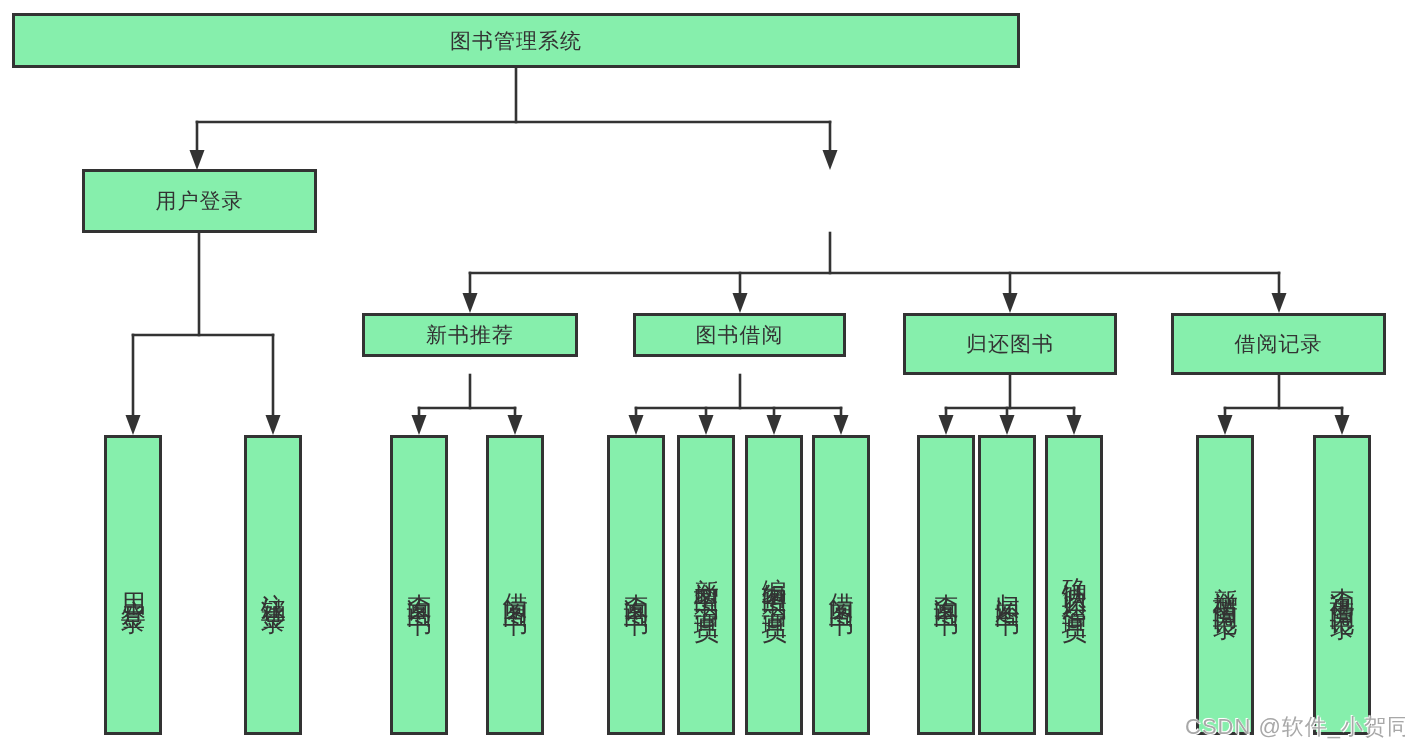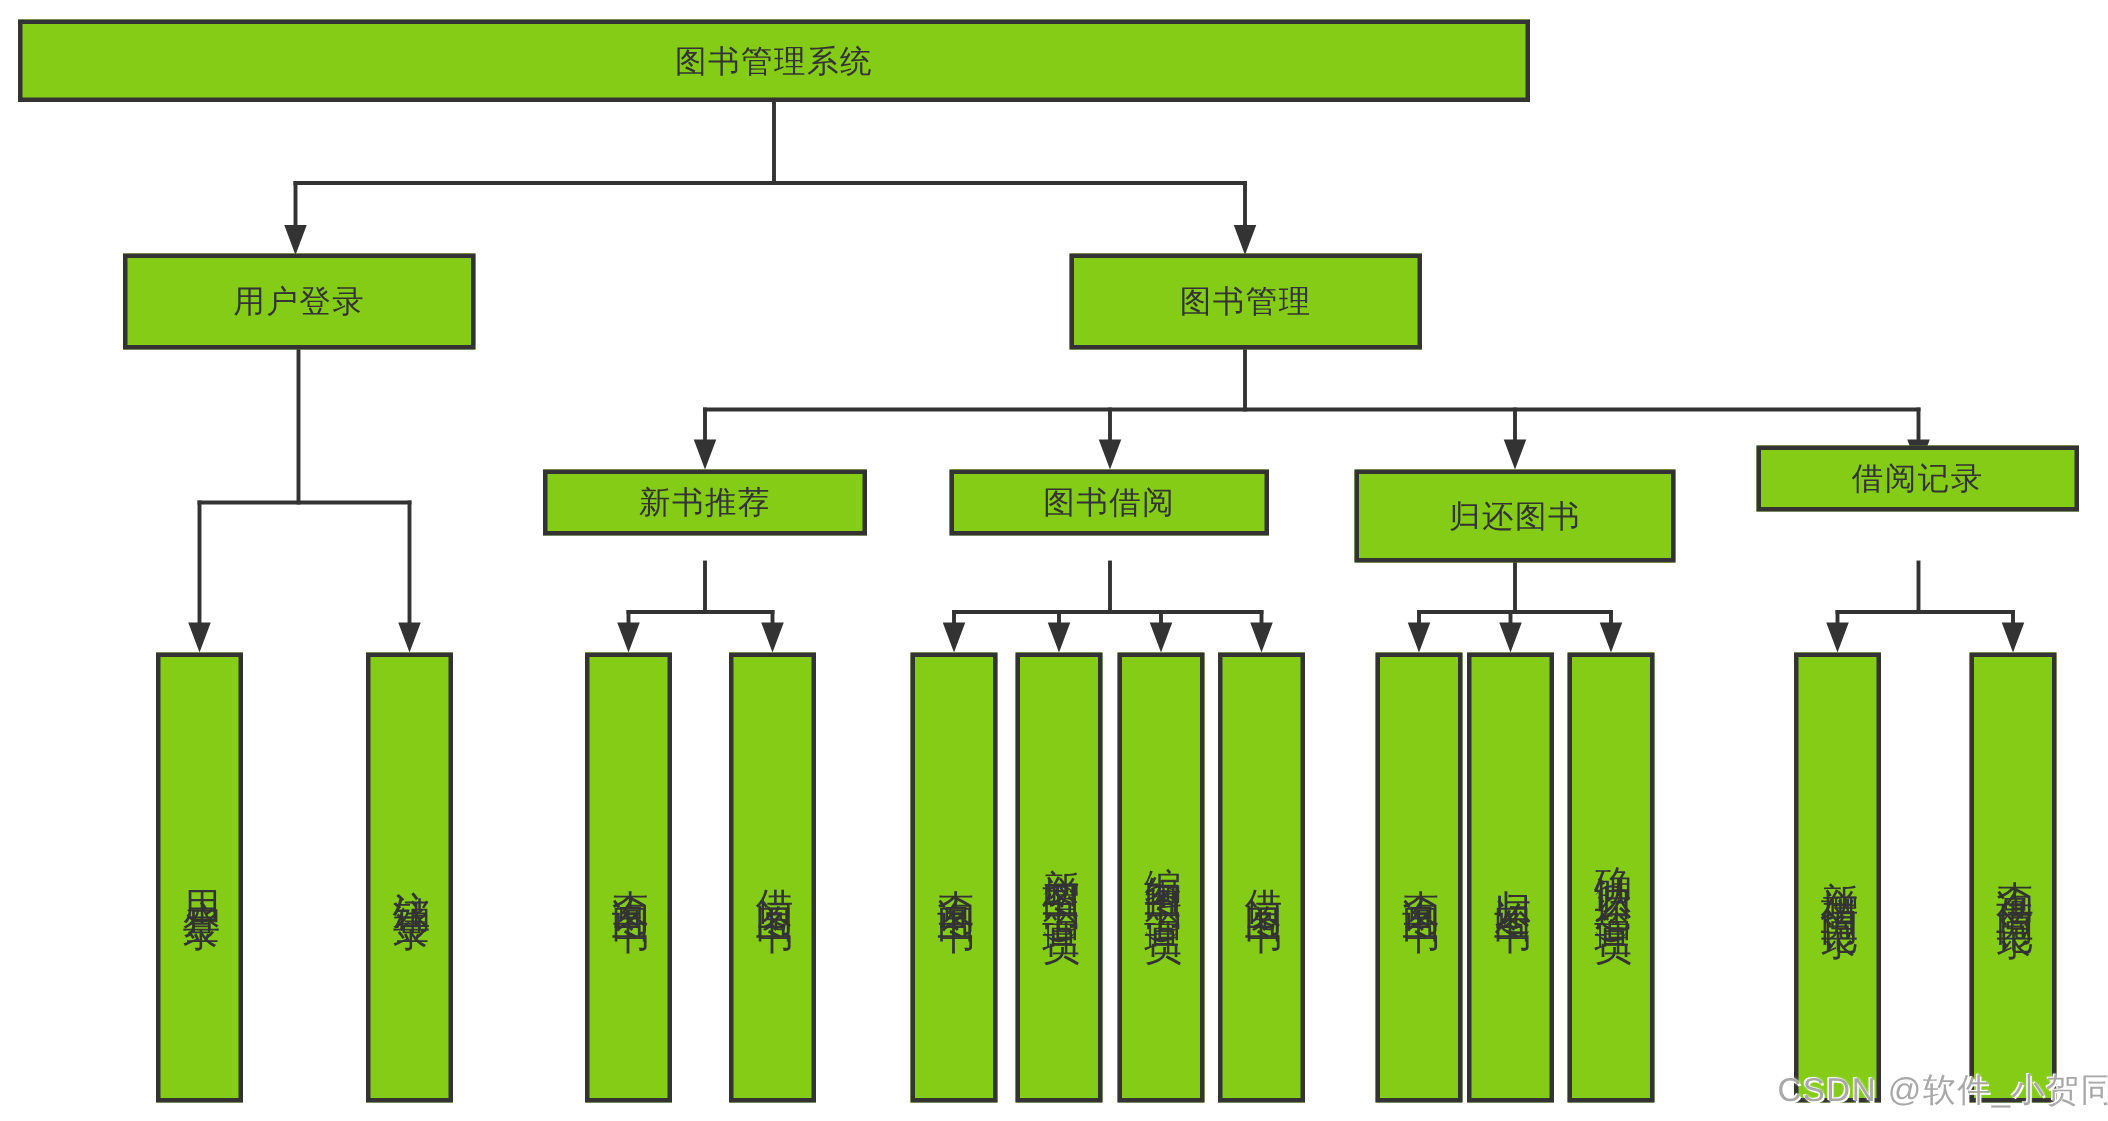--- a/index.html
+++ b/index.html
@@ -2,21 +2,21 @@
 <html><head>
 <meta charset="utf-8">
 <style>
   html,body{margin:0;padding:0;background:#ffffff;}
   .canvas{
     position:relative;width:1405px;height:747px;background:#ffffff;
     font-family:"Liberation Sans","DejaVu Sans",sans-serif;overflow:hidden;
   }
   .connectors{position:absolute;left:0;top:0;z-index:0;}
   .node{
-    position:absolute;box-sizing:border-box;background:#84cc16;
+    position:absolute;box-sizing:border-box;background:#86efac;
     border:3px solid #333333;display:flex;align-items:center;justify-content:center;
     color:#333333;z-index:1;
   }
   .hbox .lbl{font-size:21px;letter-spacing:1px;white-space:nowrap;}
   .vbox .lbl{
     writing-mode:vertical-rl;text-orientation:mixed;
     font-size:25px;letter-spacing:6px;line-height:1.1;white-space:nowrap;
   }
   .watermark{
     position:absolute;z-index:5;font-size:22px;color:#a8a8a8;
@@ -84,34 +84,31 @@
       <polygon points="1334.5,415 1349.5,415 1342,435" fill="#333333"></polygon>
     </svg>
 
   <div class="node hbox" style="left:12px;top:13px;width:1008px;height:55px">
     <span class="lbl">图书管理系统</span>
   </div>
 
   <div class="node hbox" style="left:82px;top:169px;width:235px;height:64px">
     <span class="lbl">用户登录</span>
   </div>
-  <div class="node hbox" style="left:713px;top:169px;width:235px;height:64px">
-    <span class="lbl">图书管理</span>
-  </div>
 
   <div class="node hbox" style="left:362px;top:313px;width:216px;height:44px">
     <span class="lbl">新书推荐</span>
   </div>
   <div class="node hbox" style="left:633px;top:313px;width:213px;height:44px">
     <span class="lbl">图书借阅</span>
   </div>
   <div class="node hbox" style="left:903px;top:313px;width:214px;height:62px">
     <span class="lbl">归还图书</span>
   </div>
-  <div class="node hbox" style="left:1171px;top:297px;width:215px;height:44px">
+  <div class="node hbox" style="left:1171px;top:313px;width:215px;height:62px">
     <span class="lbl">借阅记录</span>
   </div>
 
   <div class="node vbox" style="left:104px;top:435px;width:58px;height:300px">
     <span class="lbl">用户登录</span>
   </div>
   <div class="node vbox" style="left:244px;top:435px;width:58px;height:300px">
     <span class="lbl">注销登录</span>
   </div>
 

